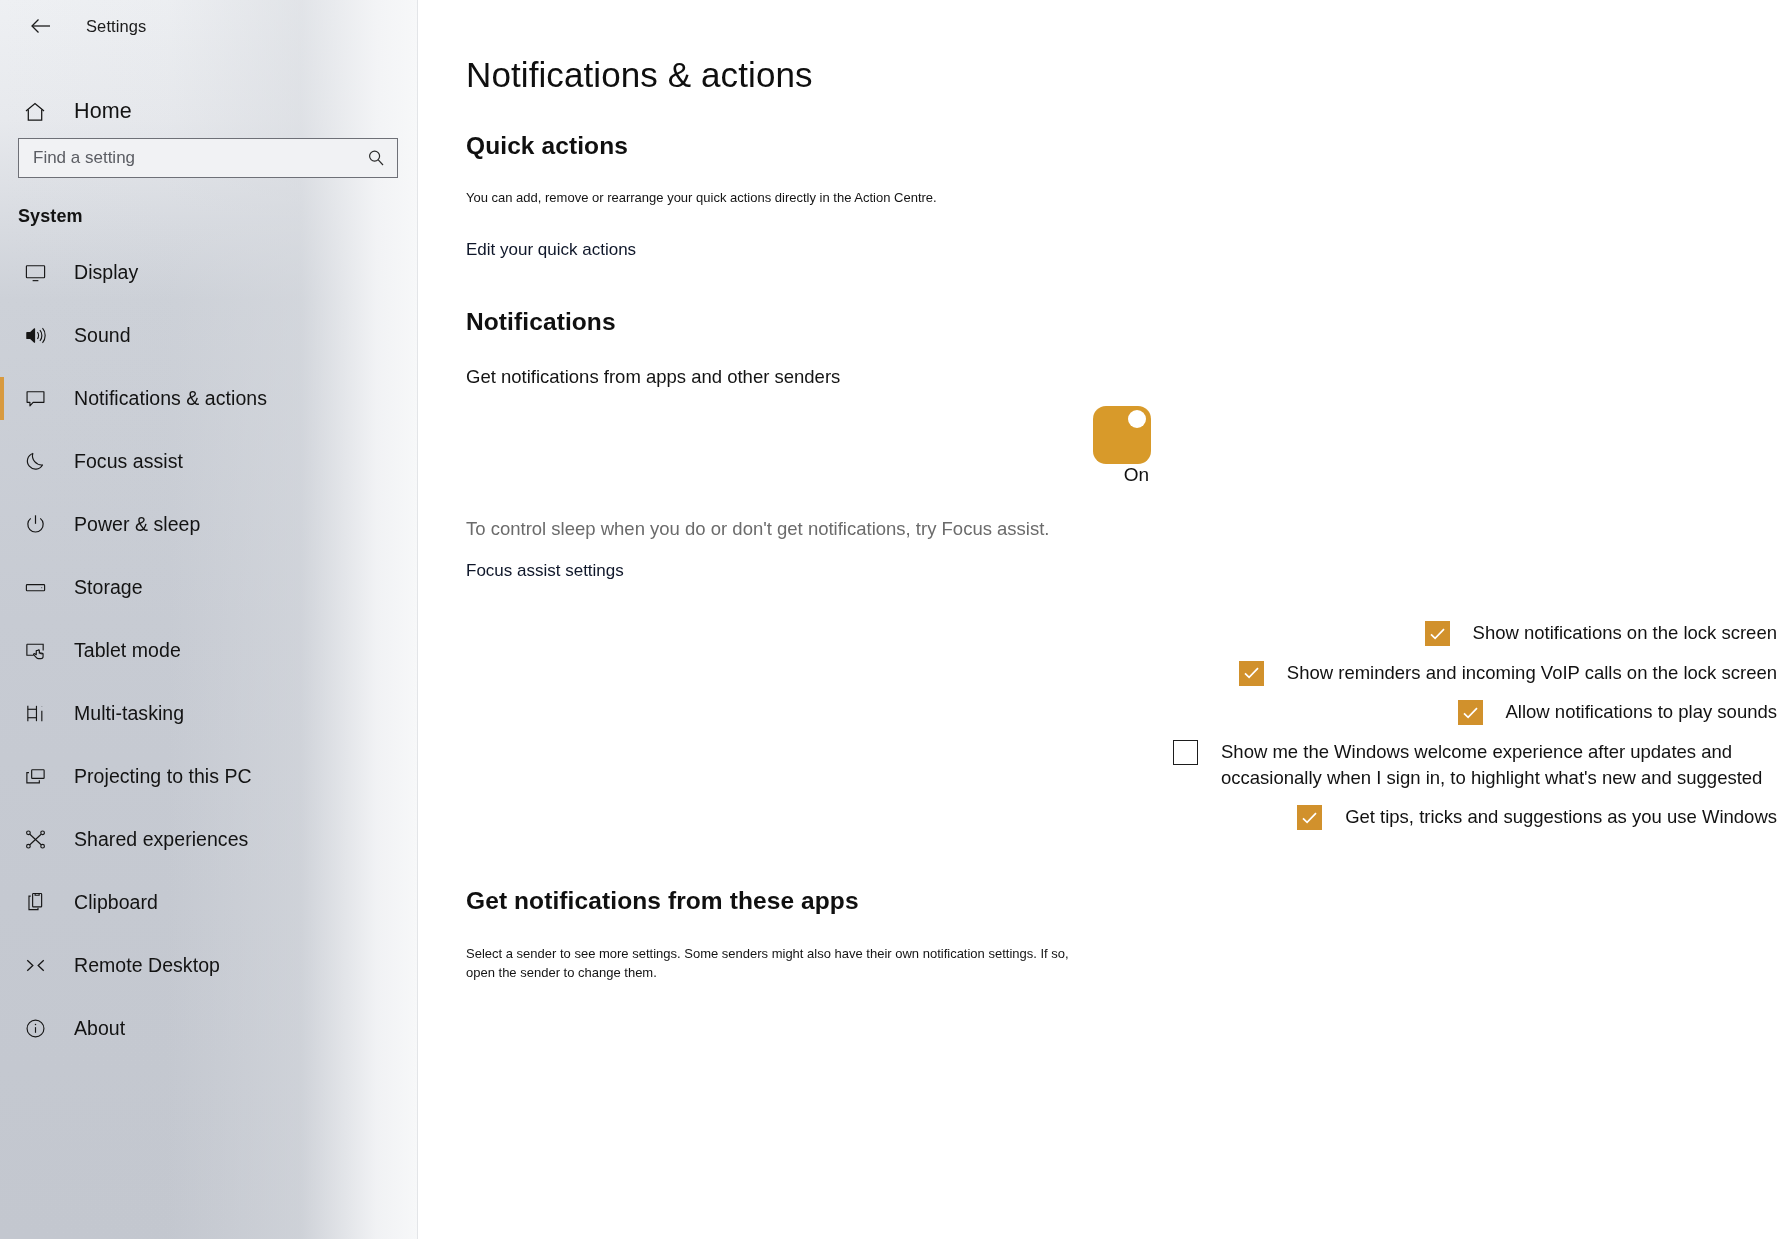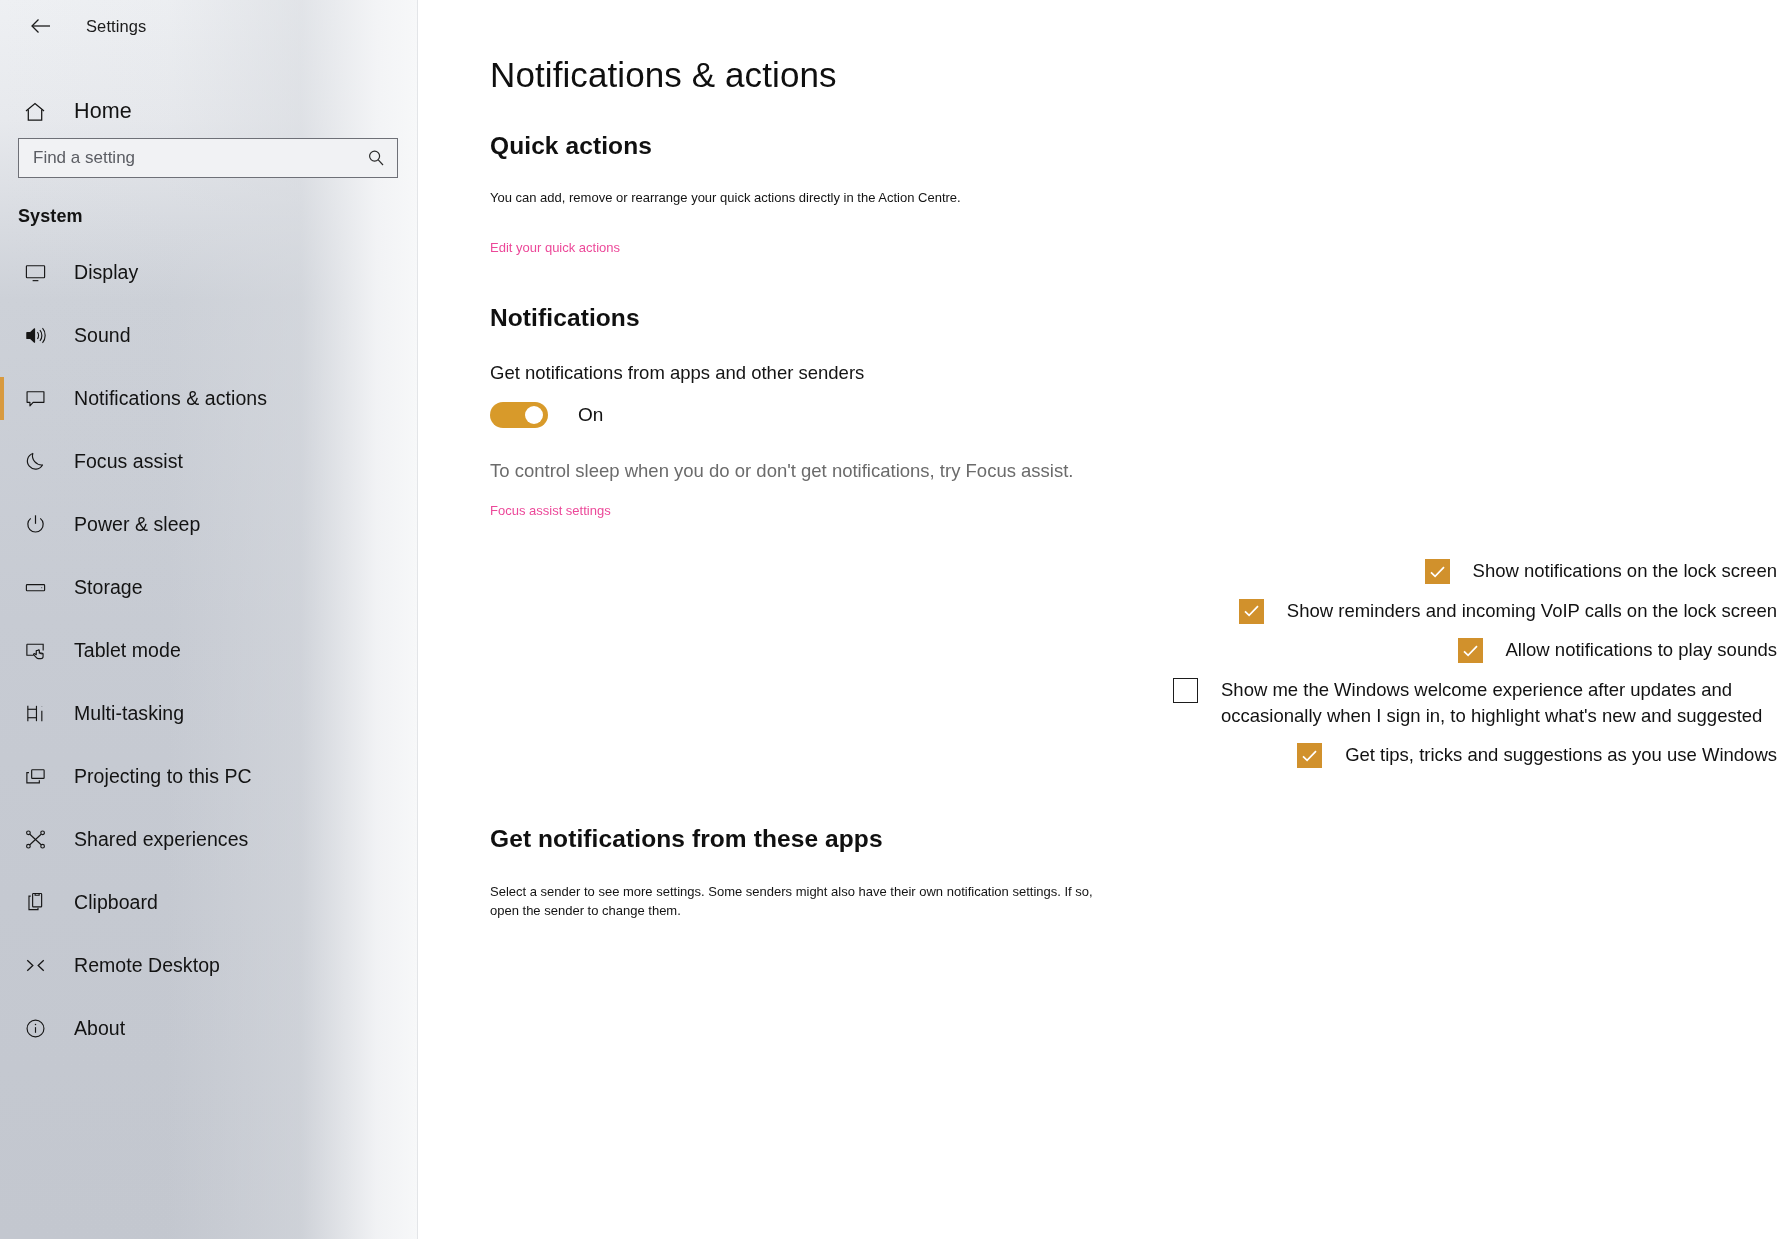--- a/index.html
+++ b/index.html
@@ -11,21 +11,20 @@
     background: #ffffff;
     font-family: "Liberation Sans", sans-serif;
     -webkit-font-smoothing: antialiased;
   }
 
   #app {
     position: relative;
     width: 1777px;
     height: 982px;
     display: flex;
-    gap: 24px;
   }
 
   
   #sidebar {
     position: relative;
     width: 418px;
     height: 1239px;
     flex: 0 0 418px;
     background:
       linear-gradient(to right,
@@ -199,37 +198,38 @@
     font-size: 13px;
     color: #141414;
     line-height: 1.45;
     max-width: 600px;
   }
   .p-quick { margin-top: 29px; }
   .p-apps  { margin-top: 30px; max-width: 610px; }
 
   .link {
     display: inline-block;
-    font-size: 13px;
-    color: #ec4899;
+    font-size: 17px;
+    color: #0f172a;
     text-decoration: none;
     cursor: pointer;
   }
   .link-quick { margin-top: 33px; }
 
   .subtitle {
     font-size: 18.5px;
     color: #141414;
     margin-top: 30px;
   }
 
   .toggle-row {
     display: flex;
     align-items: center;
     margin-top: 18px;
+    flex-direction: column;
   }
   .toggle {
     width: 58px; height: 26px;
     border-radius: 13px;
     background: #d89a2a;
     position: relative;
     cursor: pointer;
     flex: 0 0 58px;
   }
   .toggle .knob {

